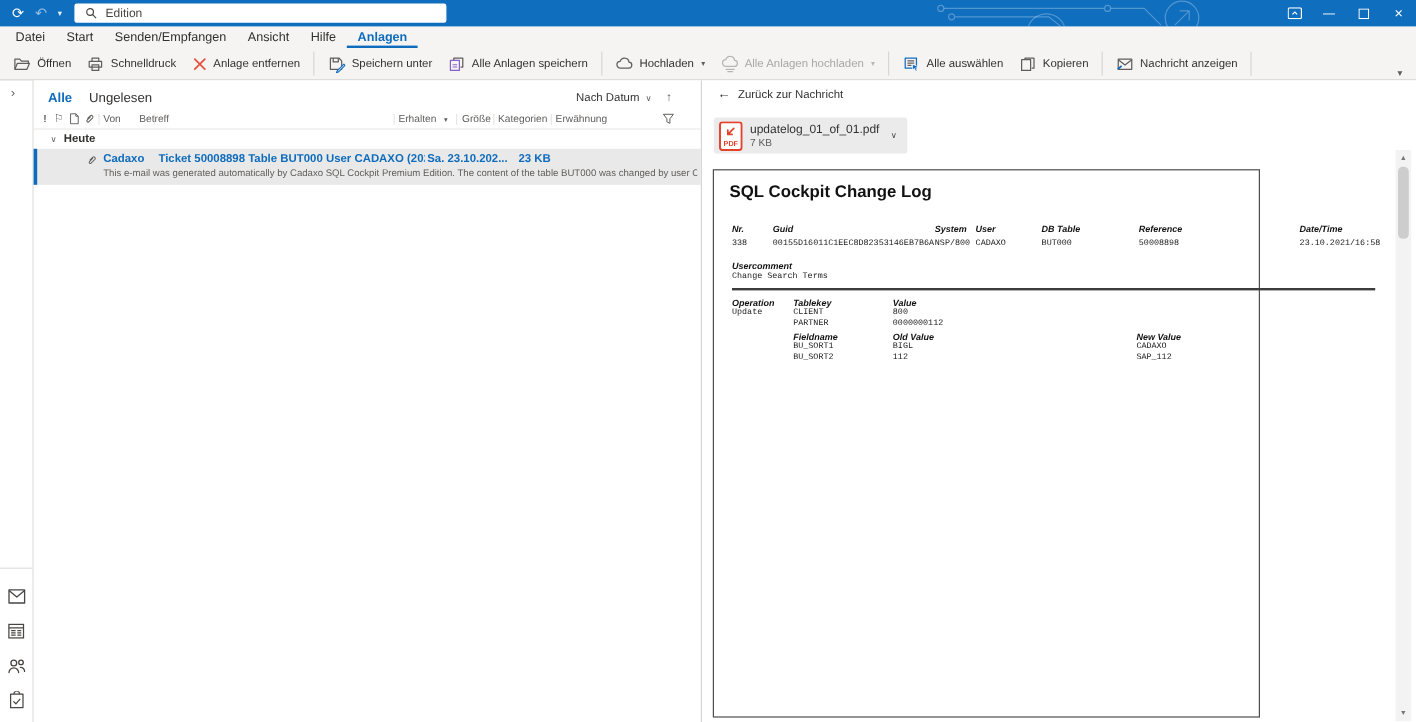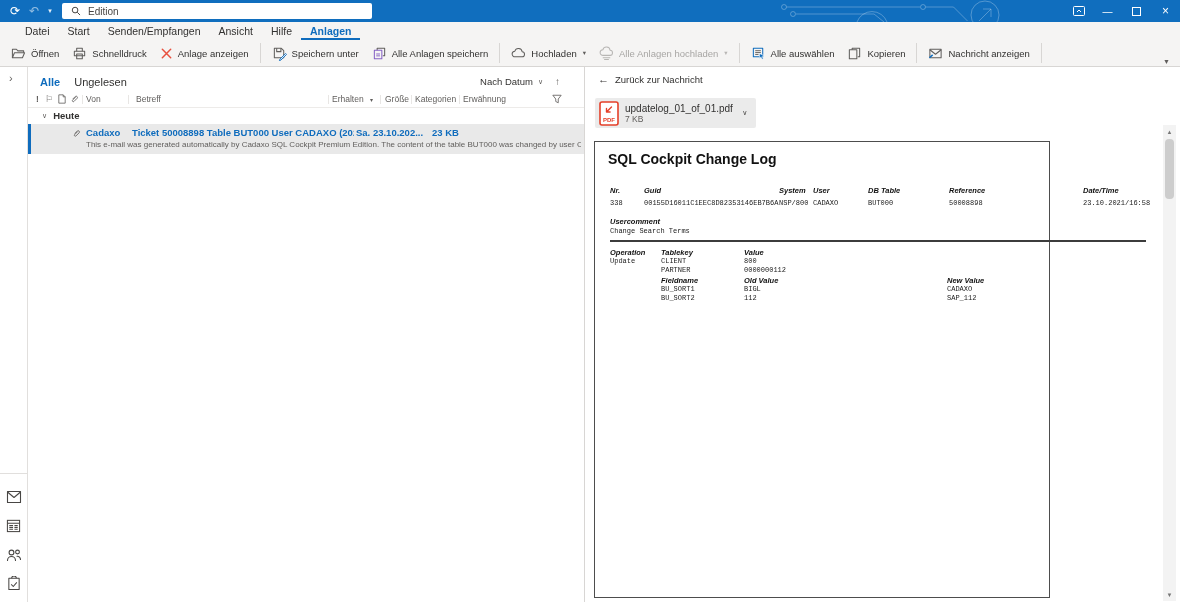--- a/index.html
+++ b/index.html
@@ -13,21 +13,21 @@
   .qat .g { font-size:12px; line-height:22px; }
   .qat .dim { opacity:.55; }
   .qat .caret { font-size:7px; opacity:.9; }
   .searchbox { position:absolute; left:62px; top:3px; width:310px; height:16px; background:#fff; border-radius:2px;
                display:flex; align-items:center; gap:7px; padding:0 9px; font-size:10px; color:#484644; cursor:text; }
   .decor { position:absolute; right:118px; top:0; pointer-events:none; }
   .winctl { position:absolute; right:0; top:0; height:22px; display:flex; }
   .wbtn { width:29px; height:22px; display:flex; align-items:center; justify-content:center; color:#fff; font-size:10px; cursor:default; }
 
   
-  .tabstrip { height:18px; background:#f5f4f3; display:flex; align-items:stretch; padding-left:16px; flex:0 0 18px; }
+  .tabstrip { height:18px; background:#f5f4f3; display:flex; align-items:stretch; padding-left:4px; flex:0 0 18px; }
   .mtab { font-size:10.5px; line-height:18px; padding:0 9px; color:#323130; cursor:pointer; }
   .mtab.active { color:#0f6cbd; font-weight:bold; border-bottom:2px solid #0f6cbd; }
 
   
   .ribbon { height:27px; background:#f5f4f3; border-bottom:1px solid #d8d6d4; display:flex; align-items:center;
             padding-left:5px; gap:1px; position:relative; flex:0 0 27px; }
   .rbtn { display:flex; align-items:center; gap:5px; padding:3px 6px; border-radius:2px; font-size:9.5px; color:#323130; cursor:pointer; white-space:nowrap; }
   .rbtn .dd { font-size:6.5px; color:#605e5c; margin-left:1px; }
   .rbtn.disabled { color:#a8a6a4; cursor:default; }
   .rsep { width:1px; height:20px; background:#d8d6d4; margin:0 4px; flex:0 0 1px; }
@@ -159,21 +159,21 @@
           <path d="M5 5.5 V2.5 h6 v3"></path>
           <rect x="2.5" y="5.5" width="11" height="5"></rect>
           <rect x="5" y="8.5" width="6" height="5"></rect>
         </svg>
       <span>Schnelldruck</span>
     </div>
     <div class="rbtn">
       <svg class="i" width="13" height="13" viewBox="0 0 14 14" fill="none" stroke="#e8503e" stroke-width="1.6" stroke-linecap="round">
           <path d="M2.5 2.5 L11.5 11.5 M11.5 2.5 L2.5 11.5"></path>
         </svg>
-      <span>Anlage anzeigen</span>
+      <span>Anlage entfernen</span>
     </div>
     <div class="rsep"></div>
     <div class="rbtn">
       <svg class="i" width="15" height="15" viewBox="0 0 16 16" fill="none" stroke-linejoin="round">
           <path d="M2.5 2.5 h7.5 l2.5 2.5 v7.5 h-10 z" stroke="#605e5c" stroke-width="1.1"></path>
           <path d="M5 2.5 v3.5 h4.5 v-3.5" stroke="#605e5c" stroke-width="1.1"></path>
           <path d="M8.5 14 L14.5 8 l1 1 -6 6 -1.6.6 z" stroke="#0f6cbd" stroke-width="1" fill="#fff"></path>
         </svg>
       <span>Speichern unter</span>
     </div>
@@ -284,21 +284,21 @@
         <svg style="left:30px;" width="8" height="10" viewBox="0 0 10 12" fill="none" stroke="#605e5c" stroke-width="1">
             <path d="M1 .8 h5.5 L9 3.3 V11.2 H1 z"></path>
             <path d="M6.5 .8 v2.5 H9"></path>
           </svg>
         <svg style="left:42px;" width="9" height="10" viewBox="0 0 16 16" fill="none" stroke="#605e5c" stroke-width="1.5" stroke-linecap="round">
             <path d="M5.5 7.5 L9.6 3.4 a2.3 2.3 0 0 1 3.2 3.2 L7 12.4 a1.7 1.7 0 0 1 -2.4-2.4 L9.5 5.1"></path>
           </svg>
         <div class="cs" style="left:54px;"></div>
         <span style="left:58px;">Von</span>
         <div class="cs" style="left:100px;"></div>
-        <span style="left:108px;">Betreff</span>
+        <span style="left:88px;">Betreff</span>
         <div class="cs" style="left:300px;"></div>
         <span style="left:304px;">Erhalten</span>
         <span style="left:342px;font-size:6px;top:4px;">▾</span>
         <div class="cs" style="left:352px;"></div>
         <span style="left:357px;">Größe</span>
         <div class="cs" style="left:383px;"></div>
         <span style="left:387px;">Kategorien</span>
         <div class="cs" style="left:431px;"></div>
         <span style="left:435px;">Erwähnung</span>
         <svg style="left:524px;" width="10" height="10" viewBox="0 0 12 12" fill="none" stroke="#605e5c" stroke-width="1">

